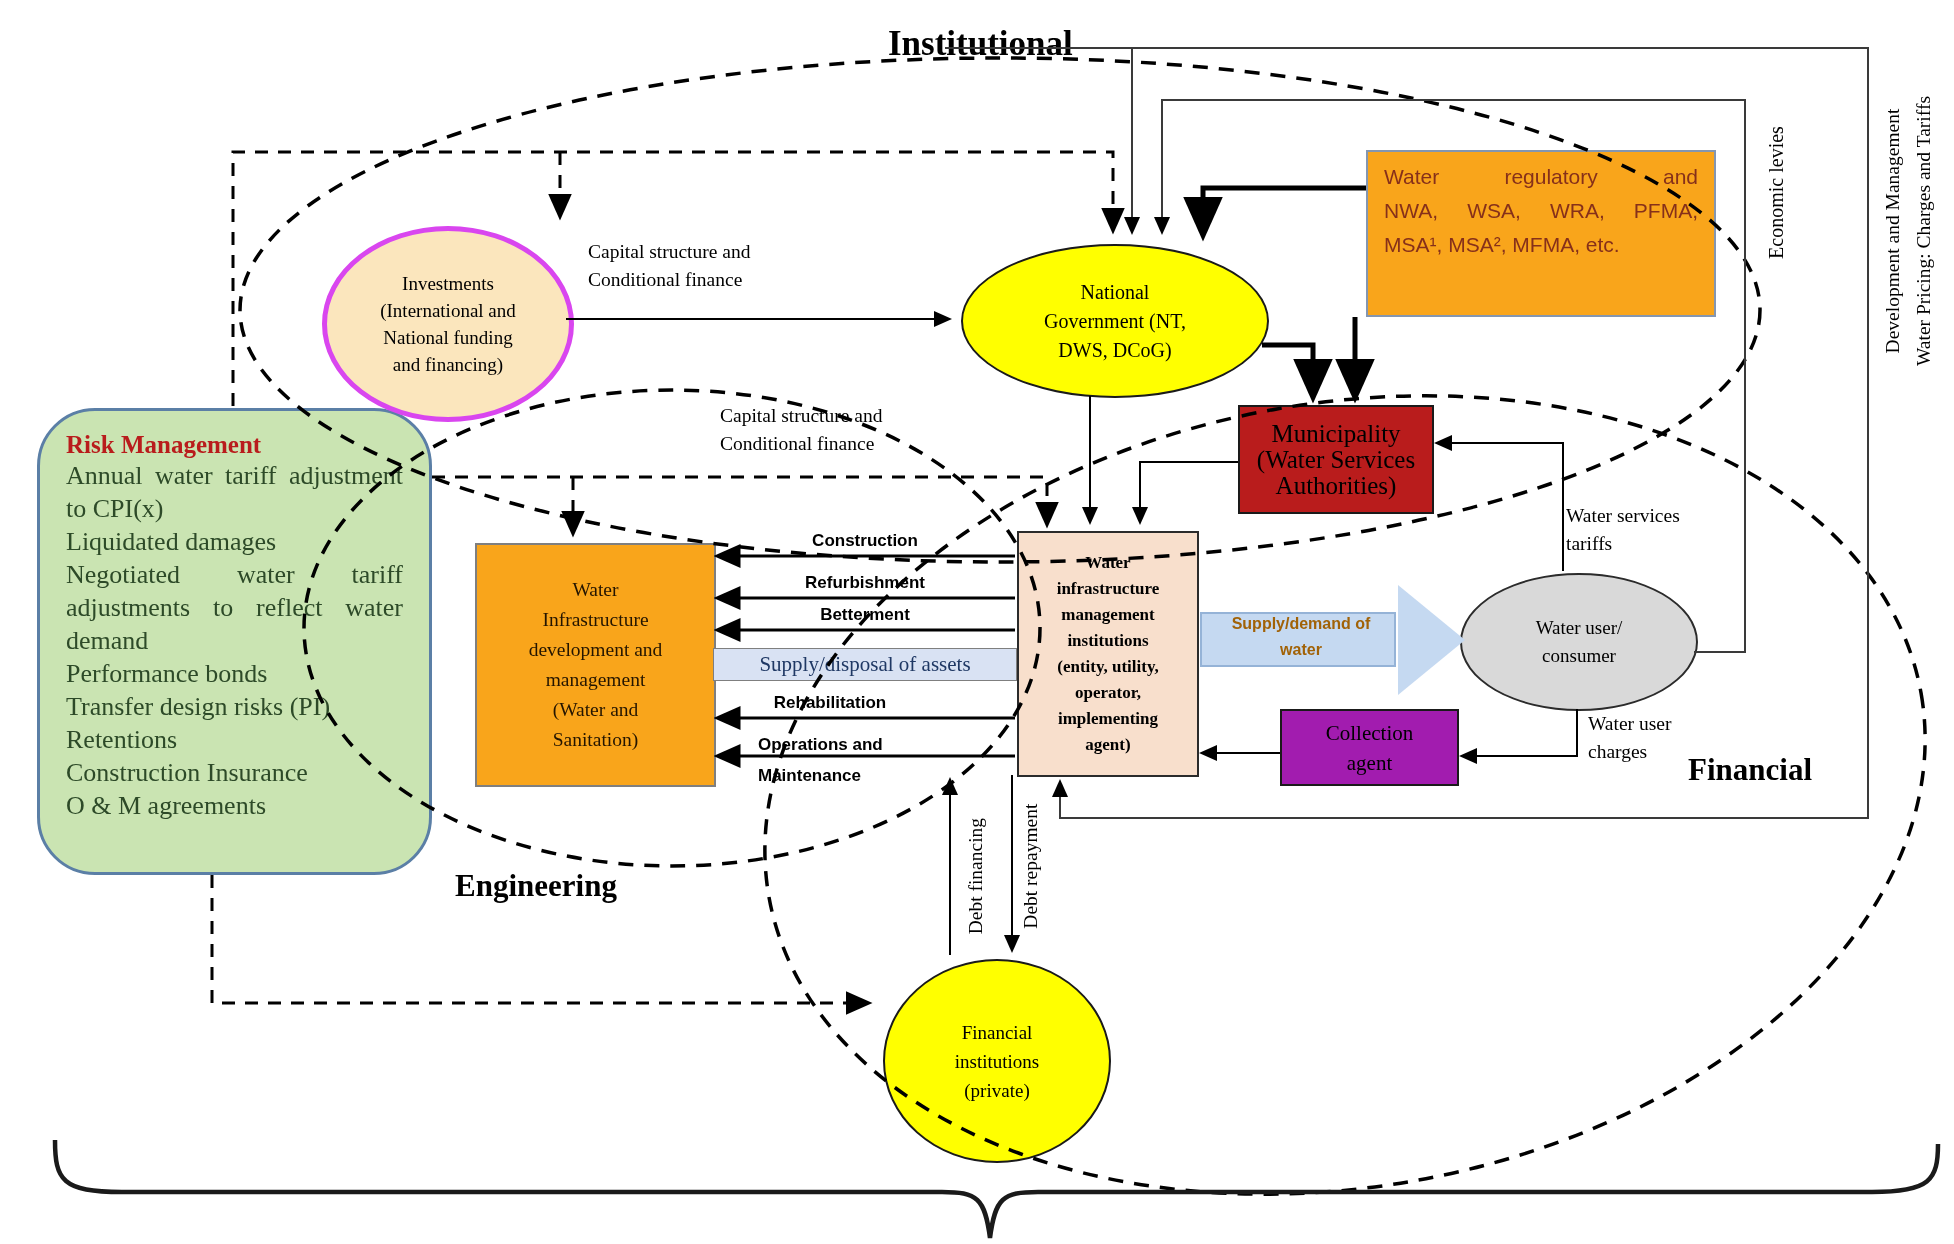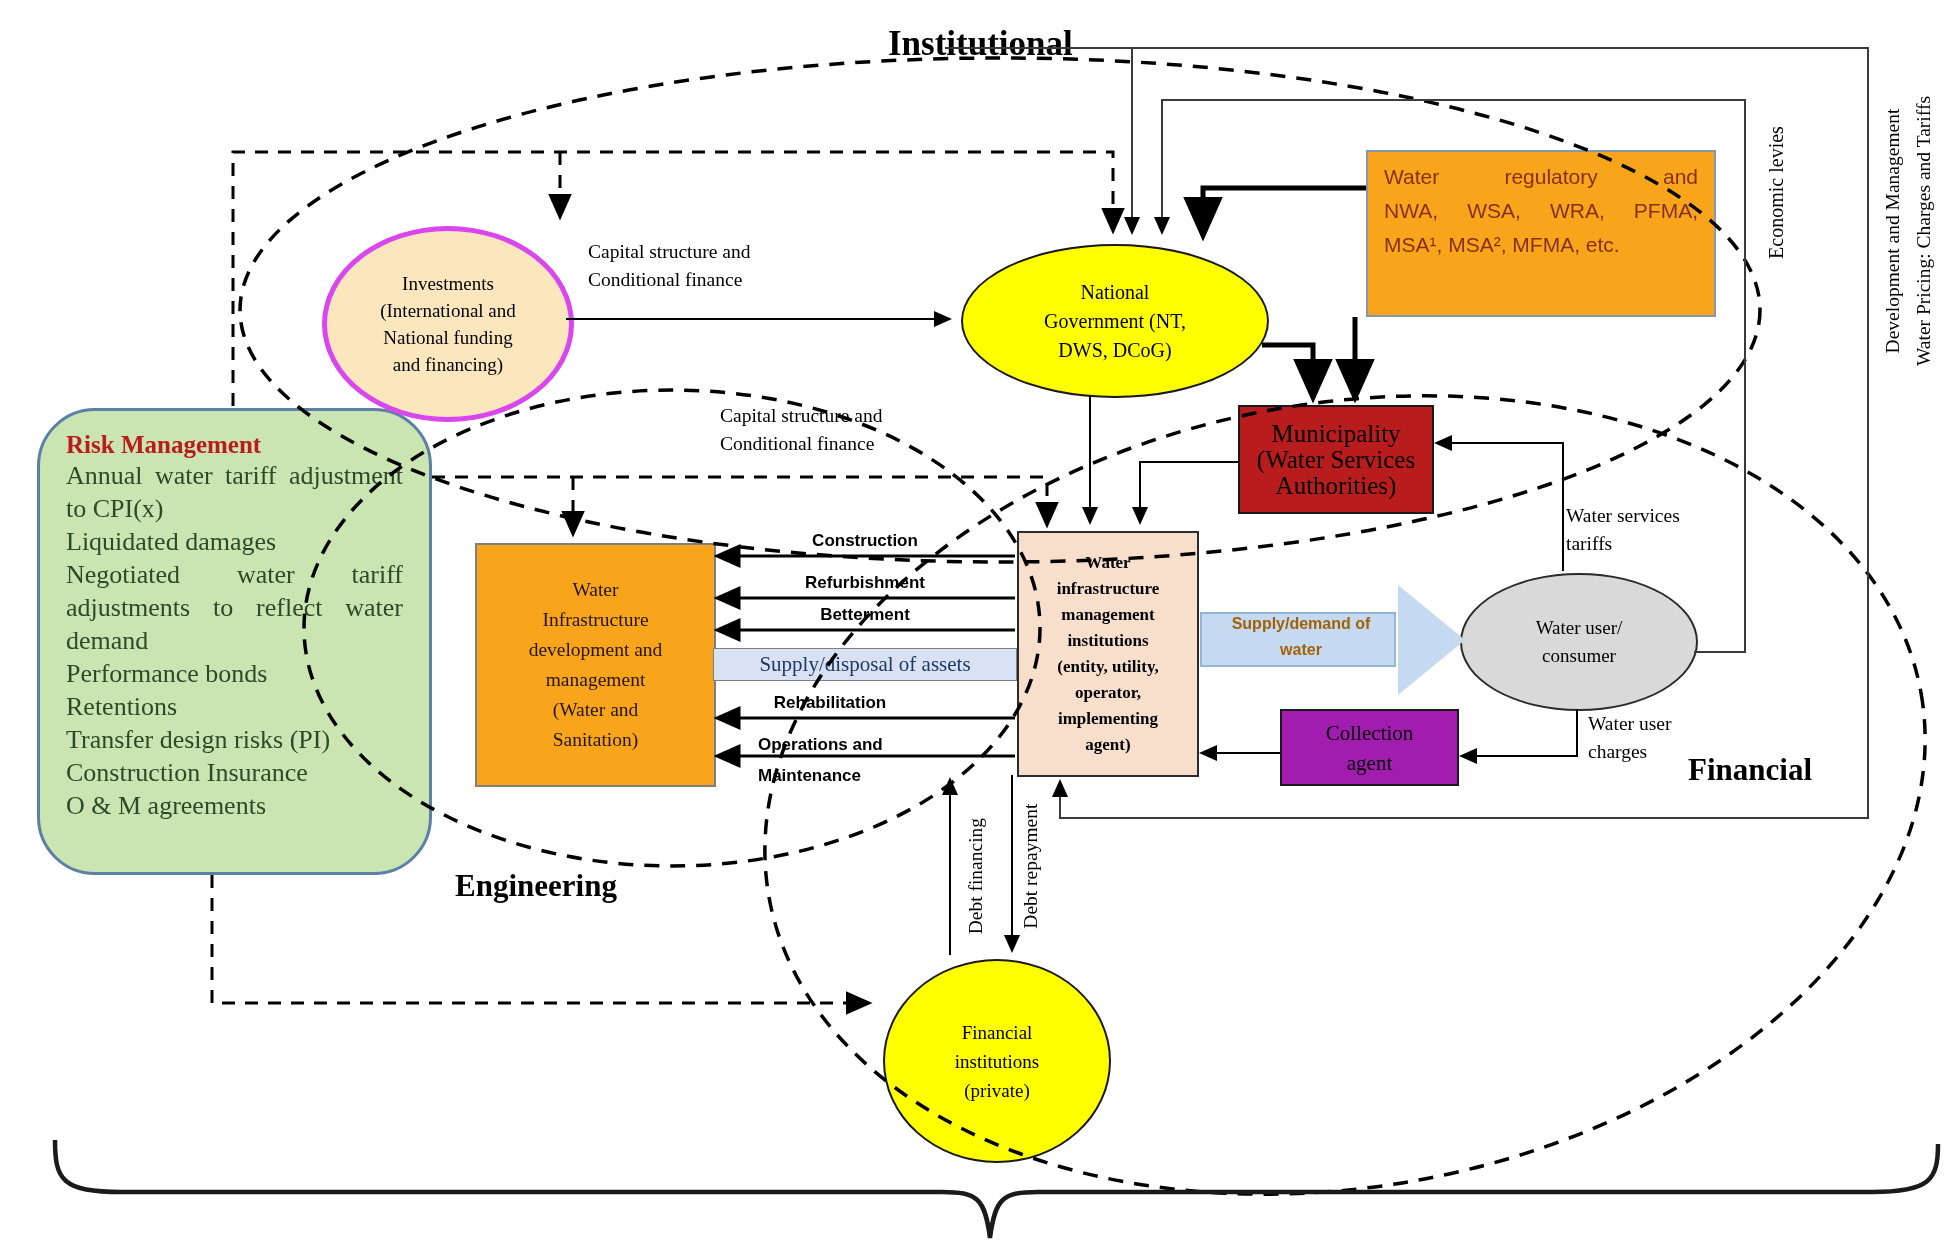--- a/index.html
+++ b/index.html
@@ -52,22 +52,22 @@
   <div class="rtitle" style="left:888px;top:24px;font-size:35px">Institutional</div>
   <div class="rtitle" style="left:455px;top:868px;font-size:31px">Engineering</div>
   <div class="rtitle" style="left:1688px;top:752px;font-size:31px">Financial</div>
 
   <div id="risk-box">
     <div class="t">Risk Management</div>
     <p>Annual water tariff adjustment to CPI(x)</p>
     <p>Liquidated damages</p>
     <p>Negotiated water tariff adjustments to reflect water demand</p>
     <p>Performance bonds</p>
+    <p>Transfer design risks (PI)</p>
     <p>Retentions</p>
-    <p>Transfer design risks (PI)</p>
     <p>Construction Insurance</p>
     <p>O &amp; M agreements</p>
   </div>
 
   <div id="investments" class="node ellipse">
     <div>Investments</div>
     <div>(International and</div>
     <div>National  funding</div>
     <div>and financing)</div>
   </div>

